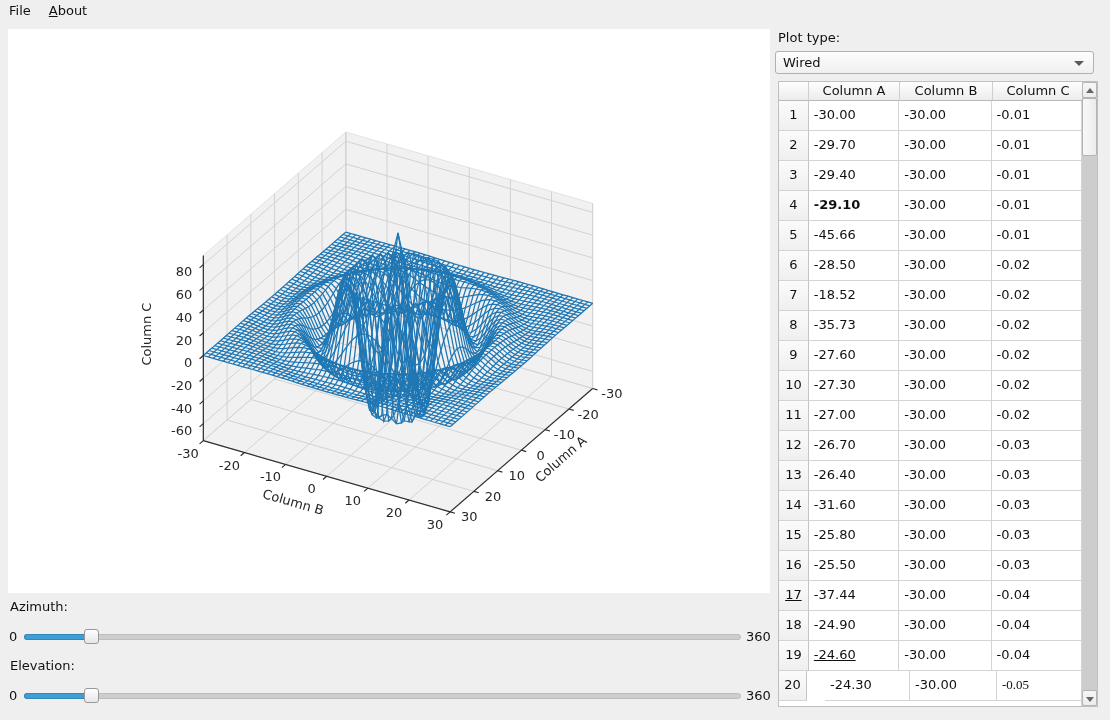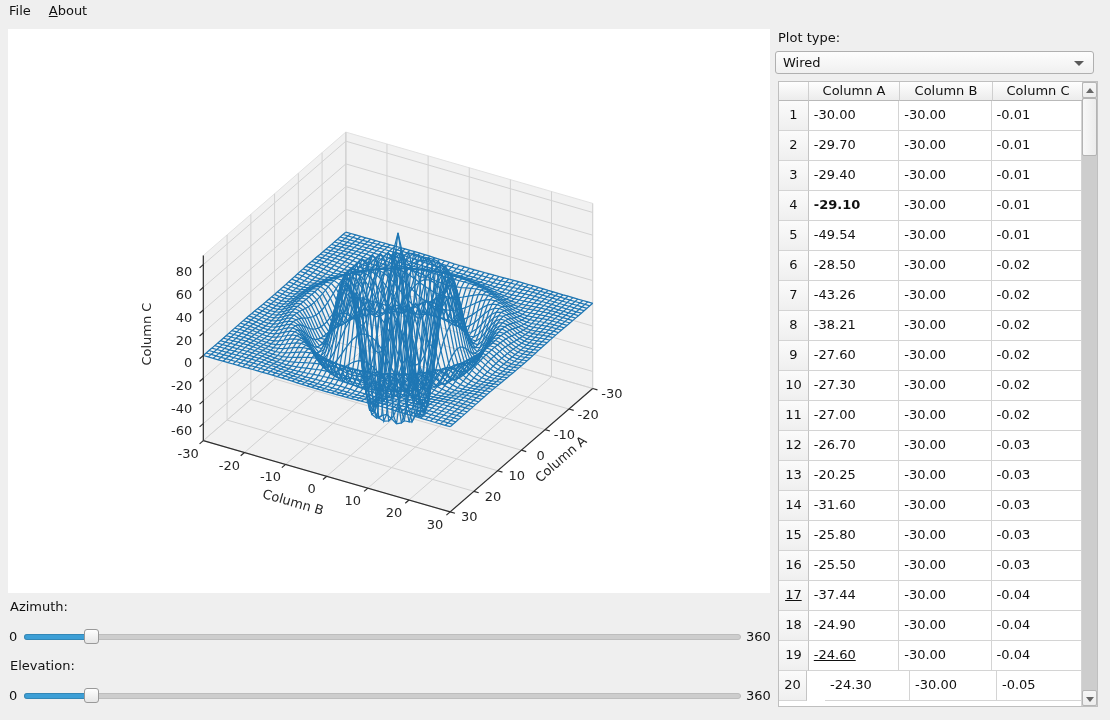--- a/index.html
+++ b/index.html
@@ -329,39 +329,39 @@
           <div class="td" style="width: 91px;">-0.01</div>
         </div>
         <div class="trow">
           <div class="td num" style="width: 30px;">4</div>
           <div class="td" style="width: 91px; font-weight: bold;">-29.10</div>
           <div class="td" style="width: 93px;">-30.00</div>
           <div class="td" style="width: 91px;">-0.01</div>
         </div>
         <div class="trow">
           <div class="td num" style="width: 30px;">5</div>
-          <div class="td" style="width: 91px;">-49.54</div>
+          <div class="td" style="width: 91px;">-45.66</div>
           <div class="td" style="width: 93px;">-30.00</div>
           <div class="td" style="width: 91px;">-0.01</div>
         </div>
         <div class="trow">
           <div class="td num" style="width: 30px;">6</div>
           <div class="td" style="width: 91px;">-28.50</div>
           <div class="td" style="width: 93px;">-30.00</div>
           <div class="td" style="width: 91px;">-0.02</div>
         </div>
         <div class="trow">
           <div class="td num" style="width: 30px;">7</div>
-          <div class="td" style="width: 91px;">-43.26</div>
+          <div class="td" style="width: 91px;">-18.52</div>
           <div class="td" style="width: 93px;">-30.00</div>
           <div class="td" style="width: 91px;">-0.02</div>
         </div>
         <div class="trow">
           <div class="td num" style="width: 30px;">8</div>
-          <div class="td" style="width: 91px;">-38.21</div>
+          <div class="td" style="width: 91px;">-35.73</div>
           <div class="td" style="width: 93px;">-30.00</div>
           <div class="td" style="width: 91px;">-0.02</div>
         </div>
         <div class="trow">
           <div class="td num" style="width: 30px;">9</div>
           <div class="td" style="width: 91px;">-27.60</div>
           <div class="td" style="width: 93px;">-30.00</div>
           <div class="td" style="width: 91px;">-0.02</div>
         </div>
         <div class="trow">
@@ -377,21 +377,21 @@
           <div class="td" style="width: 91px;">-0.02</div>
         </div>
         <div class="trow">
           <div class="td num" style="width: 30px;">12</div>
           <div class="td" style="width: 91px;">-26.70</div>
           <div class="td" style="width: 93px;">-30.00</div>
           <div class="td" style="width: 91px;">-0.03</div>
         </div>
         <div class="trow">
           <div class="td num" style="width: 30px;">13</div>
-          <div class="td" style="width: 91px;">-20.25</div>
+          <div class="td" style="width: 91px;">-26.40</div>
           <div class="td" style="width: 93px;">-30.00</div>
           <div class="td" style="width: 91px;">-0.03</div>
         </div>
         <div class="trow">
           <div class="td num" style="width: 30px;">14</div>
           <div class="td" style="width: 91px;">-31.60</div>
           <div class="td" style="width: 93px;">-30.00</div>
           <div class="td" style="width: 91px;">-0.03</div>
         </div>
         <div class="trow">
@@ -421,21 +421,21 @@
         <div class="trow">
           <div class="td num" style="width: 30px;">19</div>
           <div class="td" style="width: 91px; text-decoration: underline;">-24.60</div>
           <div class="td" style="width: 93px;">-30.00</div>
           <div class="td" style="width: 91px;">-0.04</div>
         </div>
         <div class="trow">
           <div class="td num" style="width: 30px;">20</div>
           <div class="td" style="width: 91px; margin-left: 18px;">-24.30</div>
           <div class="td" style="width: 93px;">-30.00</div>
-          <div class="td" style="width: 91px;">-0.05</div>
+          <div class="td" style="width: 91px; font-family: Liberation Serif, serif;">-0.05</div>
         </div>
         <div class="row-stub"></div>
       </div>
     <div class="vscroll">
       <div class="vs-btn vs-up">
           <span class="vs-arrow"></span>
         </div>
       <div class="vs-thumb"></div>
       <div class="vs-btn vs-down">
           <span class="vs-arrow"></span>

